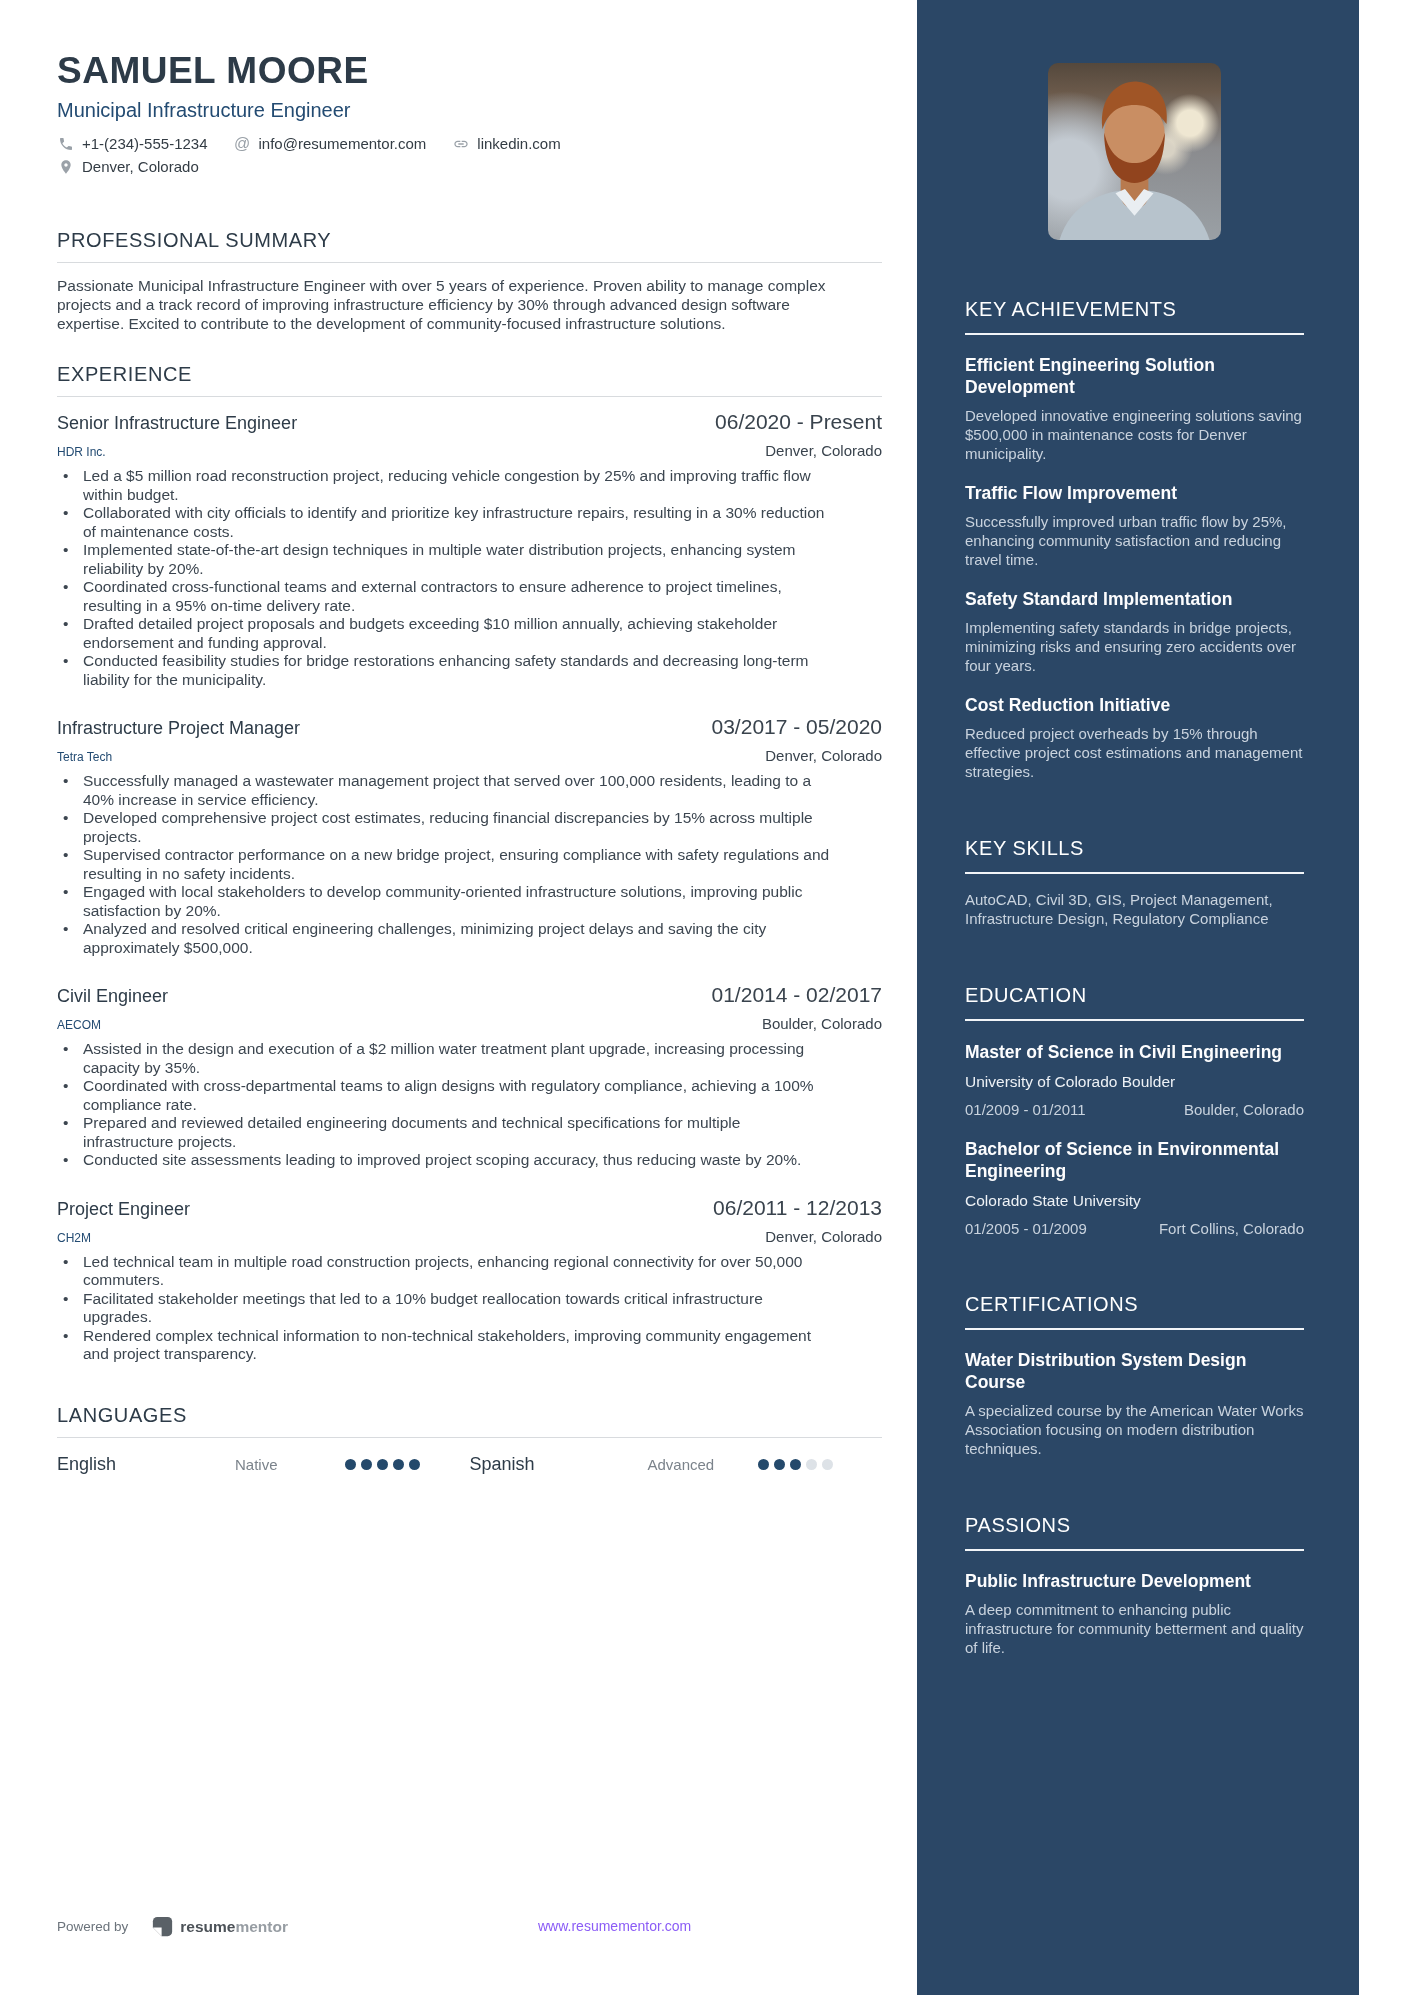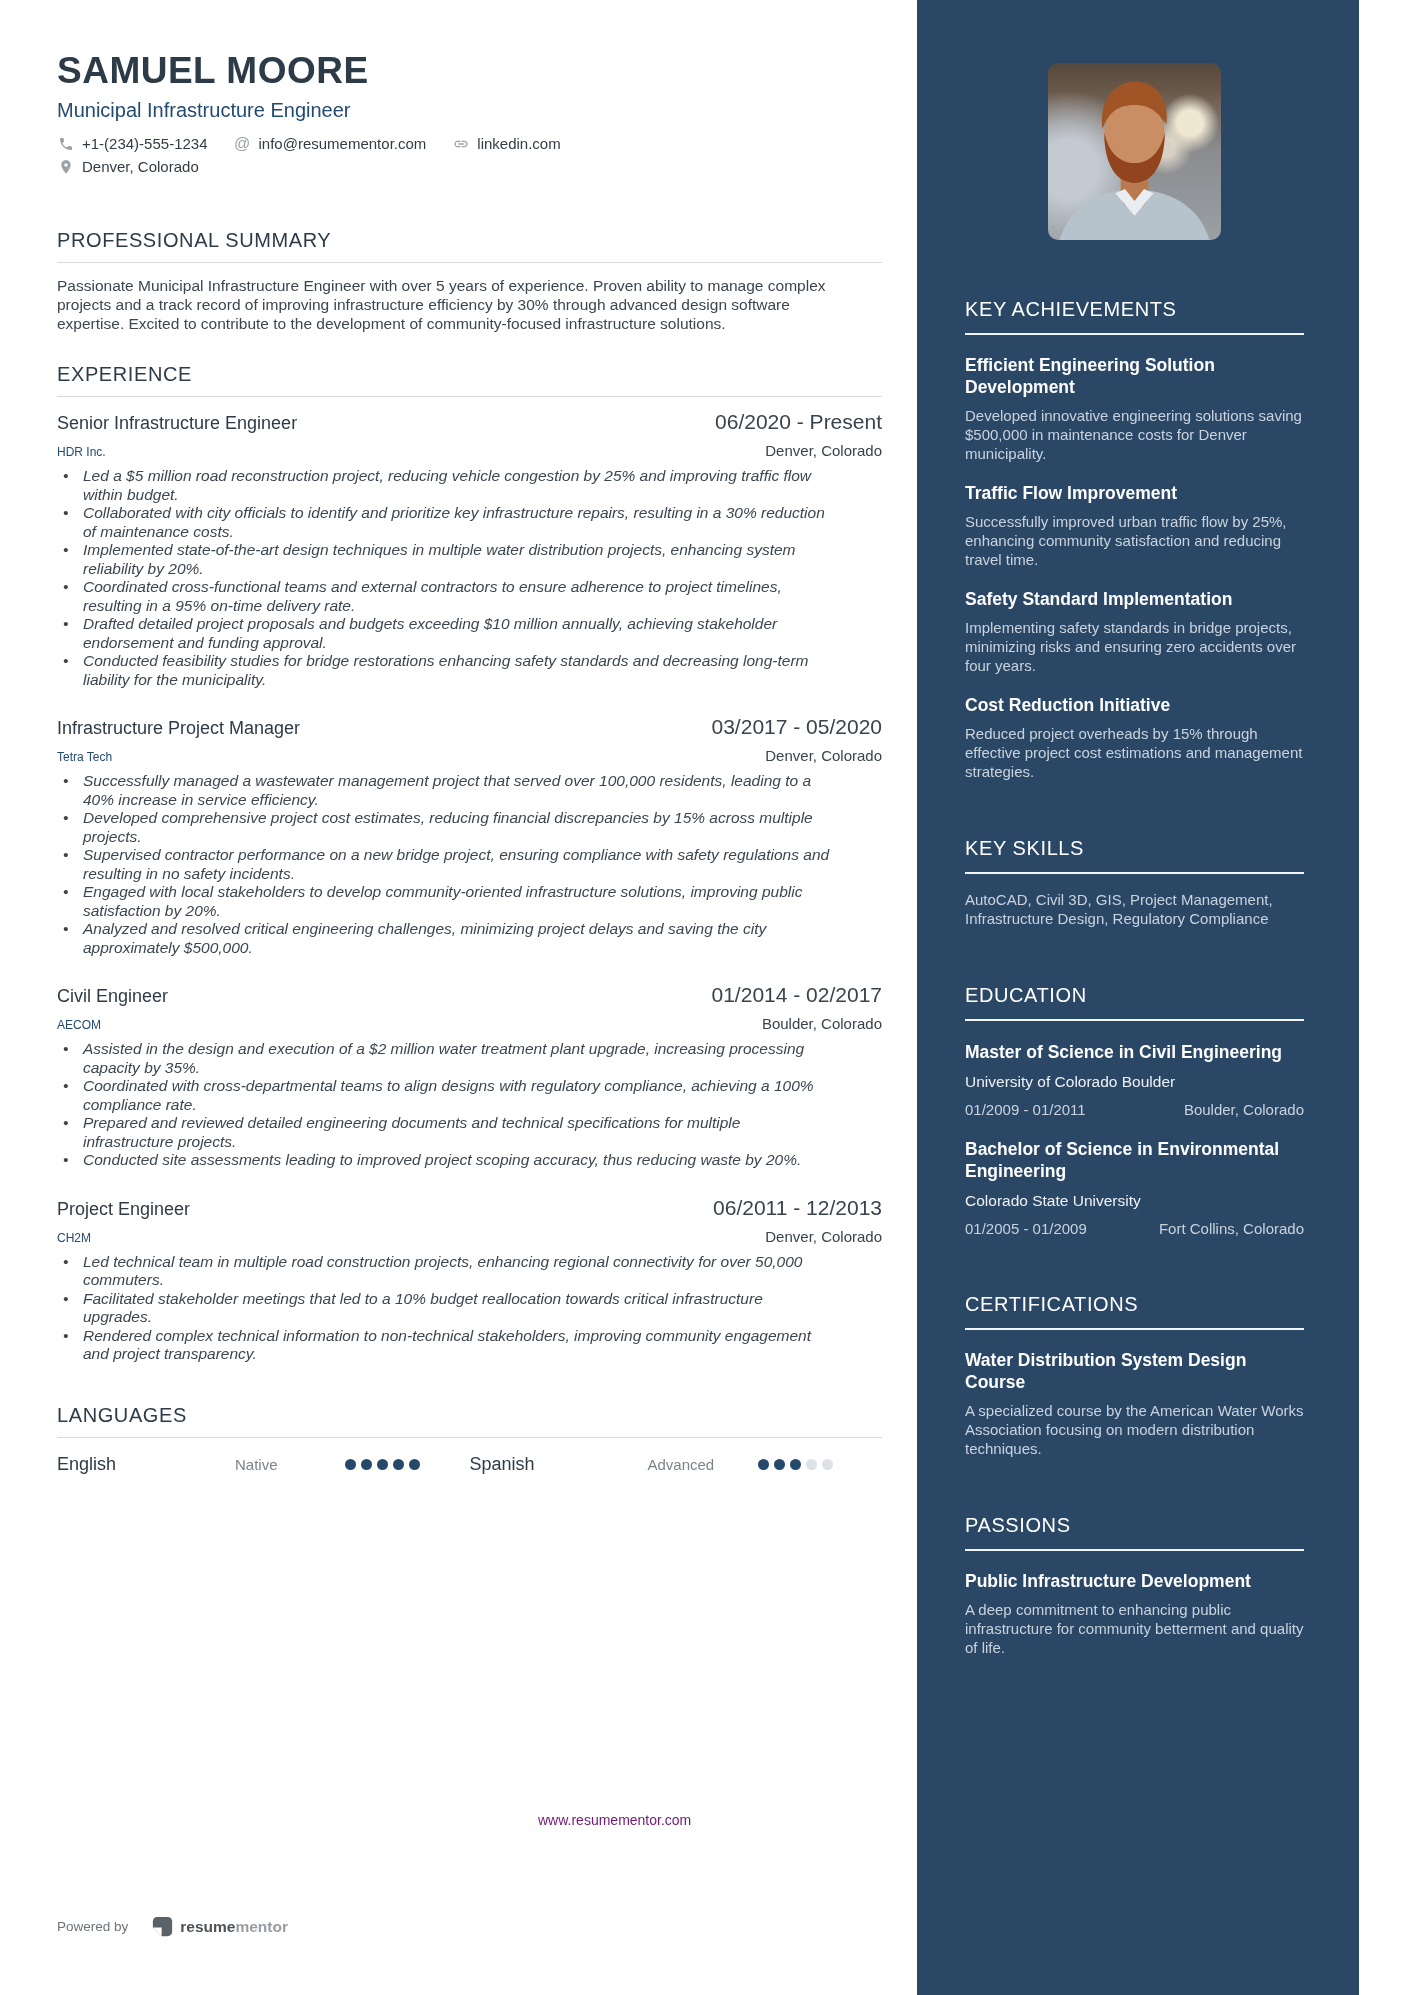--- a/index.html
+++ b/index.html
@@ -36,39 +36,39 @@
 
   .job{margin-top:13px;margin-bottom:26px;}
   .job:last-child{margin-bottom:0;}
   .job-head{display:flex;justify-content:space-between;align-items:baseline;}
   .job-title{font-size:18px;color:var(--heading-dark);font-weight:400;}
   .job-dates{font-size:21px;color:#39434d;}
   .job-sub{display:flex;justify-content:space-between;align-items:baseline;margin-top:8px;}
   .job-company{font-size:12px;color:var(--accent-navy);}
   .job-location{font-size:15px;color:#39434d;}
   ul.bullets{list-style:none;margin-top:8px;max-width:775px;}
-  ul.bullets li{position:relative;padding-left:26px;font-size:15.5px;line-height:18.5px;color:var(--body-dark);font-style:italic;}
+  ul.bullets li{position:relative;padding-left:26px;font-size:15.5px;line-height:18.5px;color:var(--body-dark);}
   ul.bullets li::before{content:"•";position:absolute;left:6px;top:0;color:var(--body-dark);}
 
   .lang-row{display:flex;margin-top:16px;}
   .lang-item{display:flex;align-items:center;width:50%;}
   .lang-name{font-size:18px;color:var(--heading-dark);width:178px;}
   .lang-level{font-size:15px;color:#7b838b;width:110px;}
   .dots{display:flex;gap:5px;align-items:center;}
   .dot{width:11px;height:11px;border-radius:50%;background:var(--dot-empty);display:inline-block;}
   .dot.filled{background:var(--dot-filled);}
 
   .footer-powered{position:absolute;left:57px;top:1916px;display:flex;align-items:center;gap:10px;}
   .powered-label{font-size:13.5px;color:#6b737b;}
   .brand{display:flex;align-items:center;gap:7px;margin-left:14px;}
   .brand-icon{width:21px;height:21px;display:inline-block;}
   .brand-text{font-size:15.5px;}
   .brand-text .b1{font-weight:700;color:#4c5258;}
   .brand-text .b2{font-weight:700;color:#979da3;}
-  .footer-site{position:absolute;left:538px;top:1812px;font-size:14px;color:#701a75;text-align:right;}
+  .footer-site{position:absolute;left:538px;top:1918px;font-size:14px;color:#8b5cf6;text-align:right;}
 
   
   .sidebar{width:442px;min-height:1995px;background:var(--sidebar-navy);padding:63px 55px 40px 48px;color:#fff;}
   .photo{width:173px;height:177px;border-radius:10px;margin:0 auto;position:relative;overflow:hidden;
     background:
       radial-gradient(circle at 82% 34%, #efe7d2 0 7%, rgba(239,231,210,0) 16%),
       radial-gradient(circle at 68% 48%, #d8d2c4 0 6%, rgba(216,210,196,0) 18%),
       radial-gradient(circle at 12% 60%, #c3cad1 0 16%, rgba(195,202,209,0) 42%),
       linear-gradient(180deg,#54483c 0%,#6a594a 16%,#8a8b8e 48%,#9aa0a5 100%);}
   .photo svg{position:absolute;left:0;bottom:0;width:100%;height:100%;}

